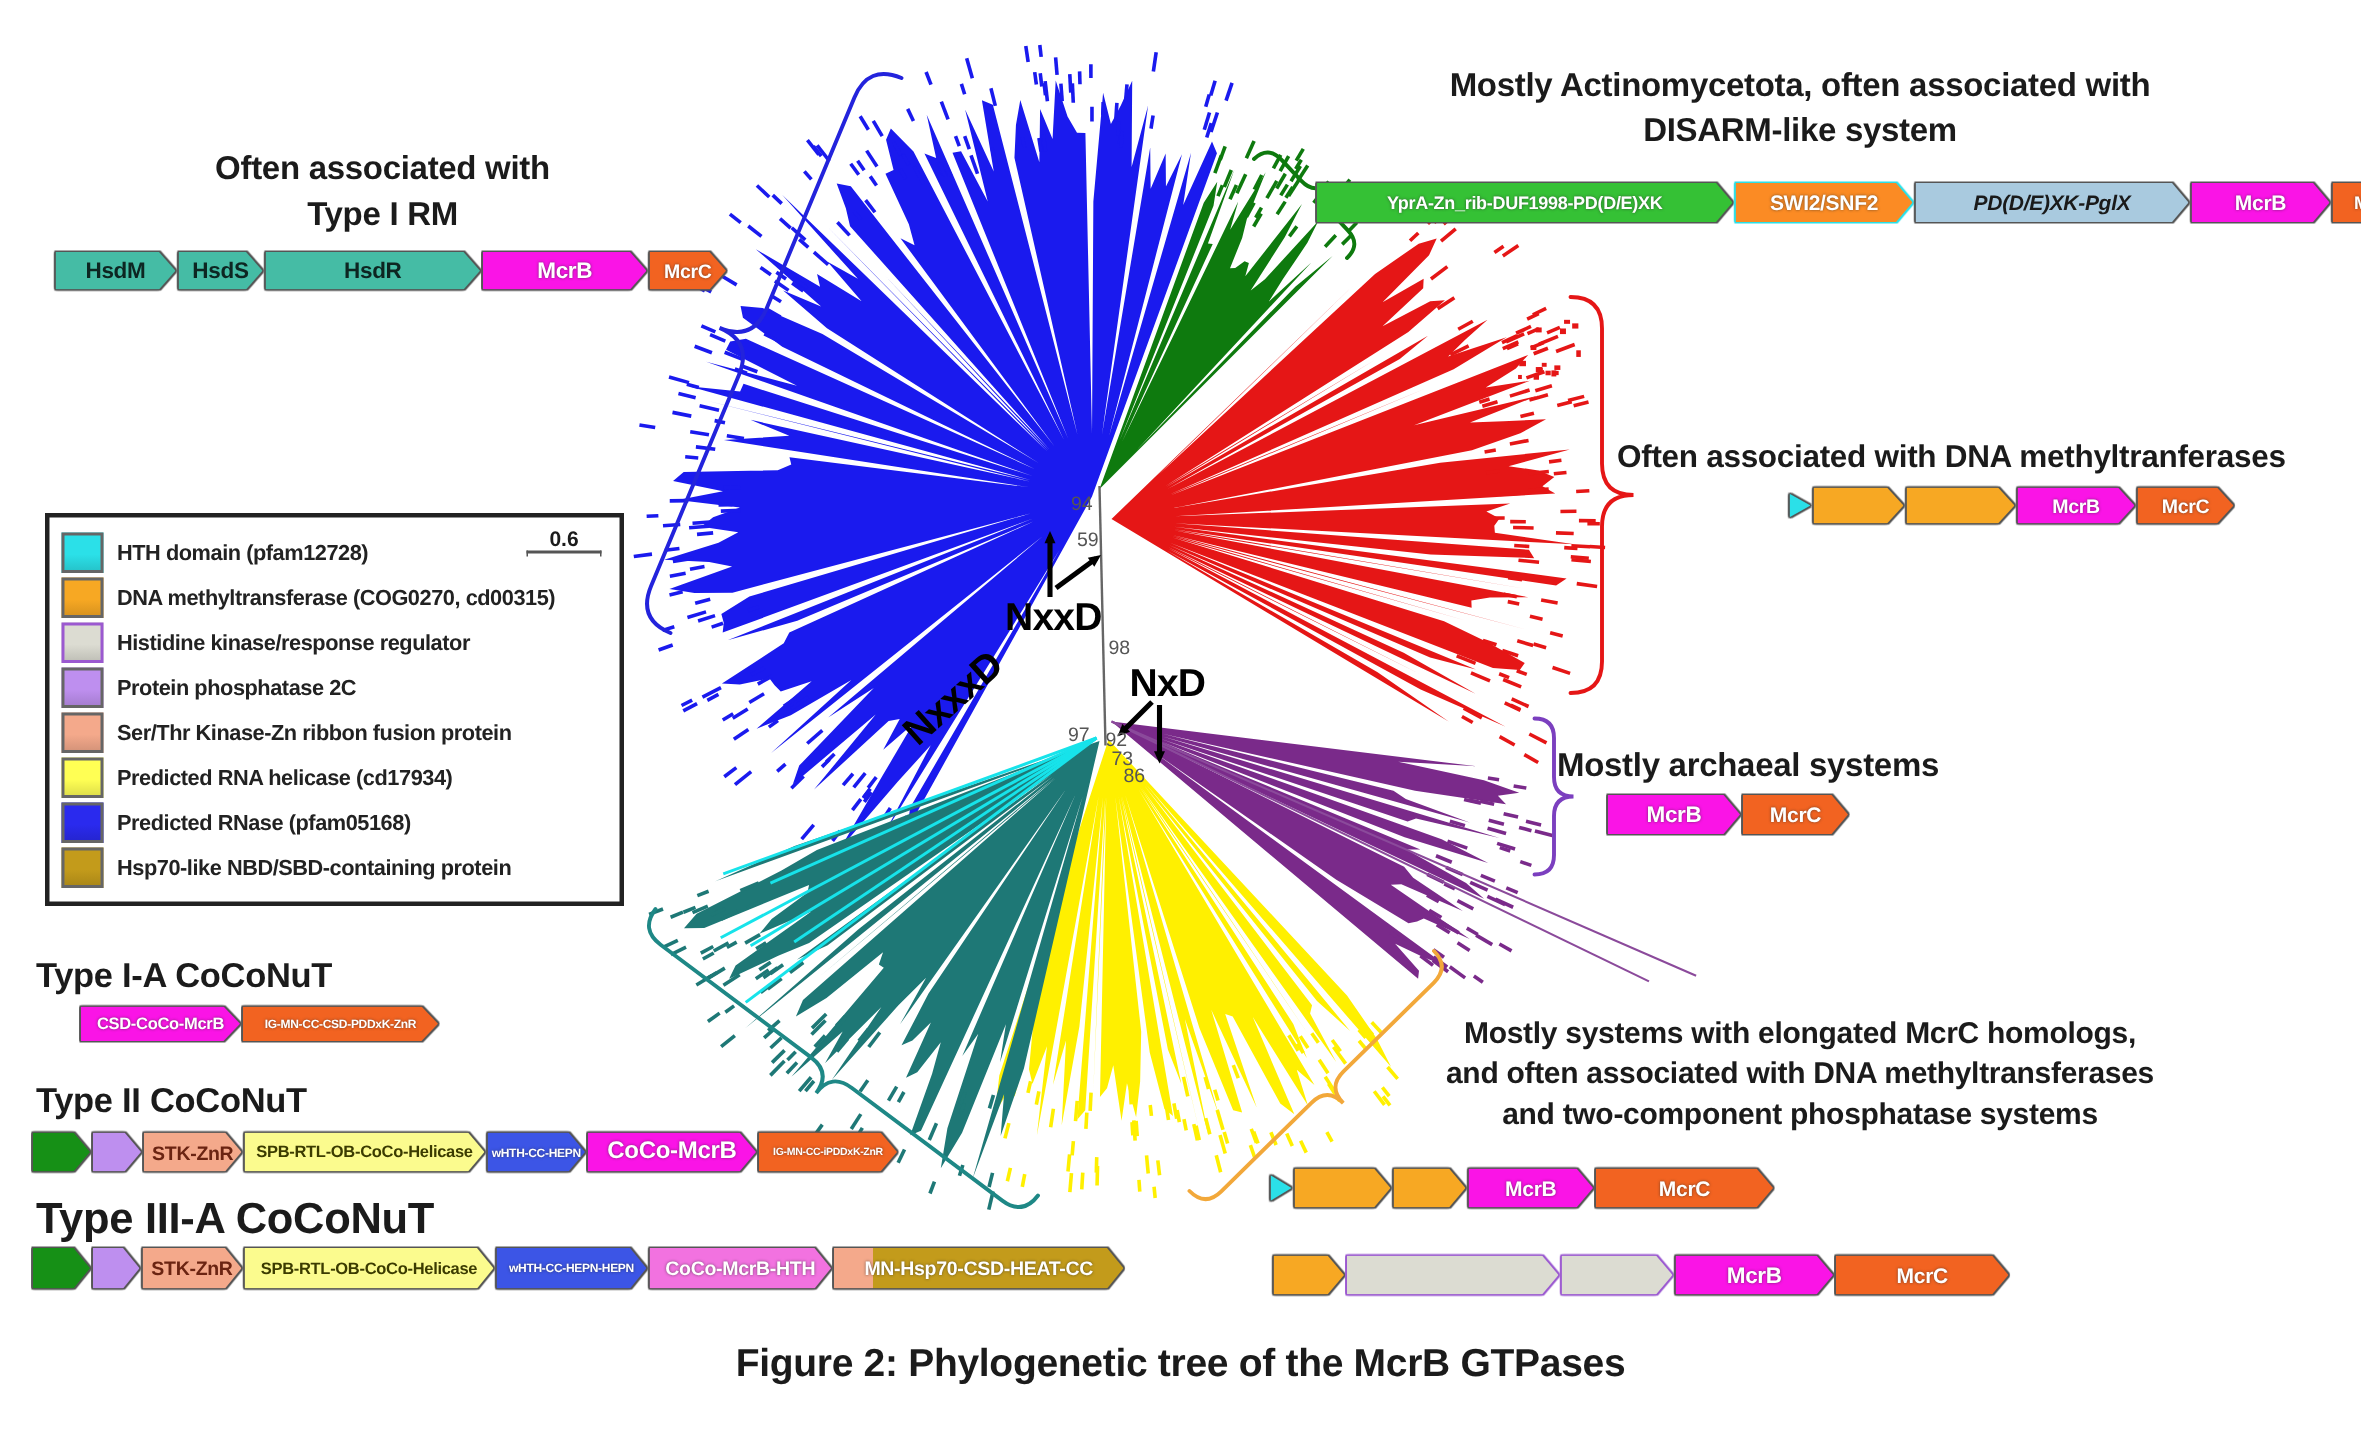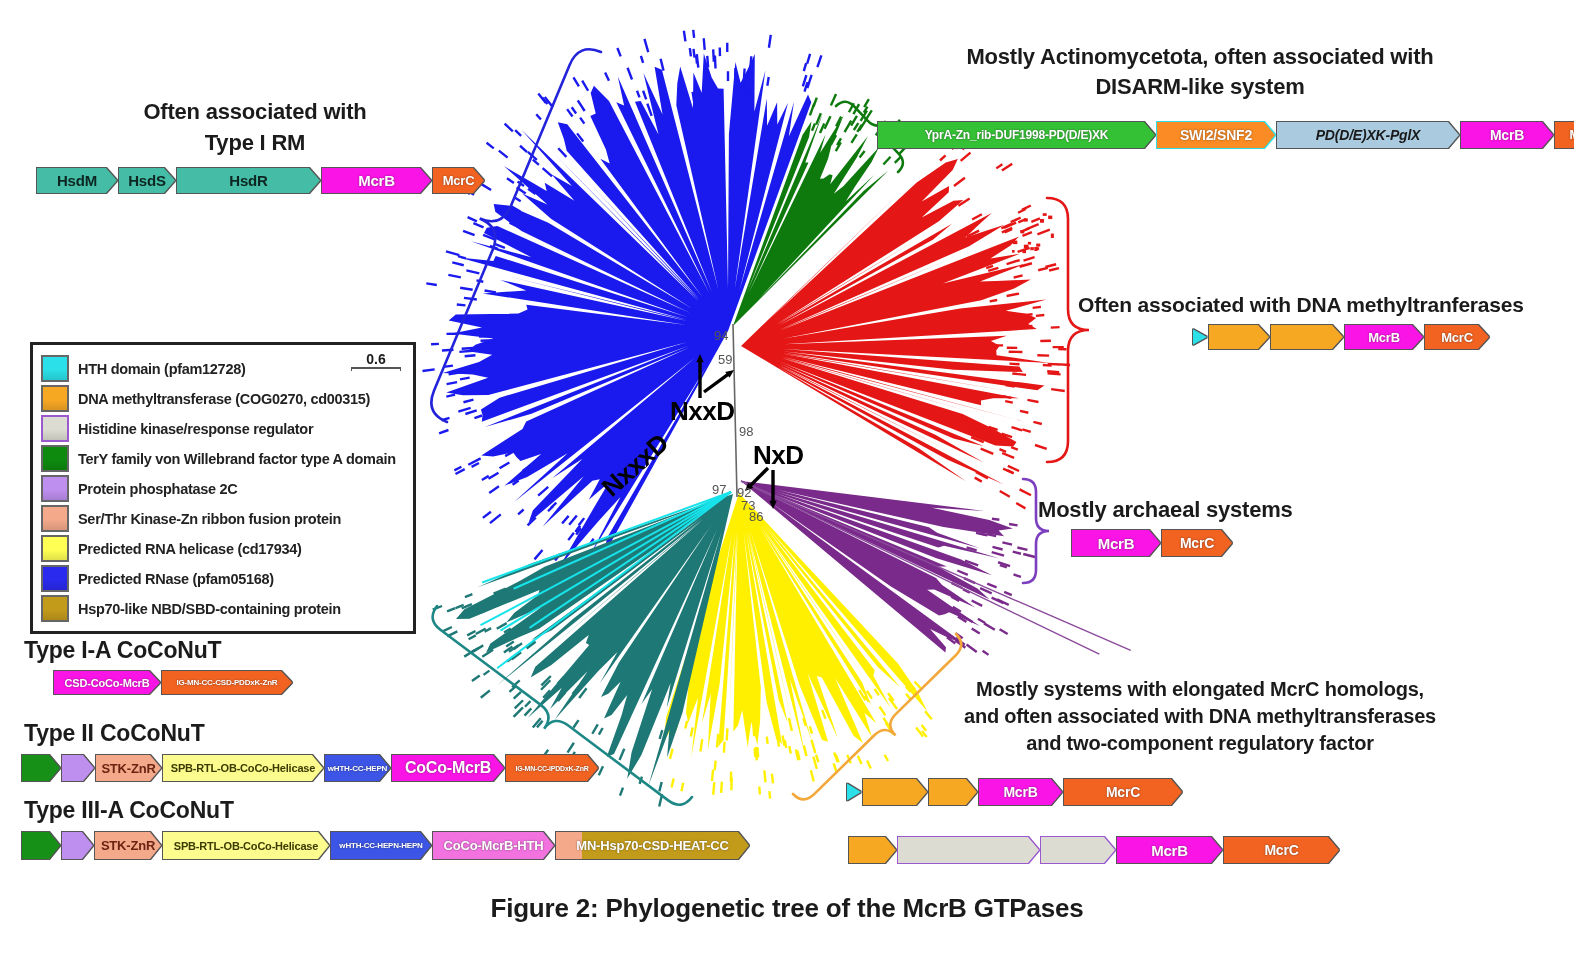--- a/index.html
+++ b/index.html
@@ -587,24 +587,20 @@
       </div>
       <div class="litem">
         <div class="lswatch" style="background: linear-gradient(rgb(247, 168, 35) 0%, rgb(247, 168, 35) 55%, rgba(0, 0, 0, 0.12) 100%), rgb(247, 168, 35); border-color: rgb(102, 102, 102);"></div>
         <div class="llabel">DNA methyltransferase (COG0270, cd00315)</div>
       </div>
       <div class="litem">
         <div class="lswatch" style="background: linear-gradient(rgb(220, 220, 210) 0%, rgb(220, 220, 210) 55%, rgba(0, 0, 0, 0.12) 100%), rgb(220, 220, 210); border-color: rgb(155, 89, 208);"></div>
         <div class="llabel">Histidine kinase/response regulator</div>
       </div>
       <div class="litem">
-        <div class="lswatch" style="background: linear-gradient(rgb(14, 138, 14) 0%, rgb(14, 138, 14) 55%, rgba(0, 0, 0, 0.12) 100%), rgb(14, 138, 14); border-color: rgb(102, 102, 102);"></div>
-        <div class="llabel">TerY family von Willebrand factor type A domain</div>
-      </div>
-      <div class="litem">
         <div class="lswatch" style="background: linear-gradient(rgb(190, 143, 239) 0%, rgb(190, 143, 239) 55%, rgba(0, 0, 0, 0.12) 100%), rgb(190, 143, 239); border-color: rgb(102, 102, 102);"></div>
         <div class="llabel">Protein phosphatase 2C</div>
       </div>
       <div class="litem">
         <div class="lswatch" style="background: linear-gradient(rgb(244, 169, 139) 0%, rgb(244, 169, 139) 55%, rgba(0, 0, 0, 0.12) 100%), rgb(244, 169, 139); border-color: rgb(102, 102, 102);"></div>
         <div class="llabel">Ser/Thr Kinase-Zn ribbon fusion protein</div>
       </div>
       <div class="litem">
         <div class="lswatch" style="background: linear-gradient(rgb(255, 255, 84) 0%, rgb(255, 255, 84) 55%, rgba(0, 0, 0, 0.12) 100%), rgb(255, 255, 84); border-color: rgb(102, 102, 102);"></div>
         <div class="llabel">Predicted RNA helicase (cd17934)</div>
@@ -645,21 +641,21 @@
       <div class="gene wtx" style="background: rgb(250, 20, 230); color: rgb(255, 255, 255); font-size: 15px;">McrB</div>
     </div>
     <div class="gw" style="width: 70px; --bc: #555;">
       <div class="gene wtx" style="background: rgb(242, 99, 33); color: rgb(255, 255, 255); font-size: 14px;">McrC</div>
     </div>
   </div>
 
 <div class="abs hd center texts" style="left:925px;top:676px;width:550px;font-size:20px;line-height:27px;">
   <div>Mostly systems with elongated McrC homologs,</div>
   <div>and often associated with DNA methyltransferases</div>
-  <div>and two-component regulatory factor</div>
+  <div>and two-component phosphatase systems</div>
 </div>
 <div class="row texts" style="left: 847px; top: 779px; height: 26px;">
     <div class="gw tri" style="width: 14px; --bc: #555;">
       <div class="gene" style="background: rgb(43, 224, 232);"></div>
     </div>
     <div class="gw" style="width: 64px; --bc: #555;">
       <div class="gene" style="background: rgb(247, 168, 35);"></div>
     </div>
     <div class="gw" style="width: 48px; --bc: #555;">
       <div class="gene" style="background: rgb(247, 168, 35);"></div>
@@ -717,21 +713,21 @@
       <div class="gene wtx" style="background: rgb(60, 85, 230); color: rgb(255, 255, 255); font-size: 8px;">wHTH-CC-HEPN</div>
     </div>
     <div class="gw" style="width: 112px; --bc: #555;">
       <div class="gene wtx" style="background: rgb(250, 20, 230); color: rgb(255, 255, 255); font-size: 16px;">CoCo-McrB</div>
     </div>
     <div class="gw" style="width: 92px; --bc: #555;">
       <div class="gene wtx" style="background: rgb(242, 99, 33); color: rgb(255, 255, 255); font-size: 7px;">IG-MN-CC-iPDDxK-ZnR</div>
     </div>
   </div>
 
-<div class="abs hd texts" style="left:24px;top:797px;font-size:23px;">Type III-A CoCoNuT</div>
+<div class="abs hd texts" style="left:24px;top:797px;font-size:29px;">Type III-A CoCoNuT</div>
 <div class="row texts" style="left: 22px; top: 832px; height: 27px;">
     <div class="gw" style="width: 38px; --bc: #555;">
       <div class="gene" style="background: rgb(22, 144, 22);"></div>
     </div>
     <div class="gw" style="width: 31px; --bc: #555;">
       <div class="gene" style="background: rgb(190, 143, 239);"></div>
     </div>
     <div class="gw" style="width: 66px; --bc: #555;">
       <div class="gene" style="background: rgb(244, 169, 139); color: rgb(107, 36, 18); font-size: 13px;">STK-ZnR</div>
     </div>

